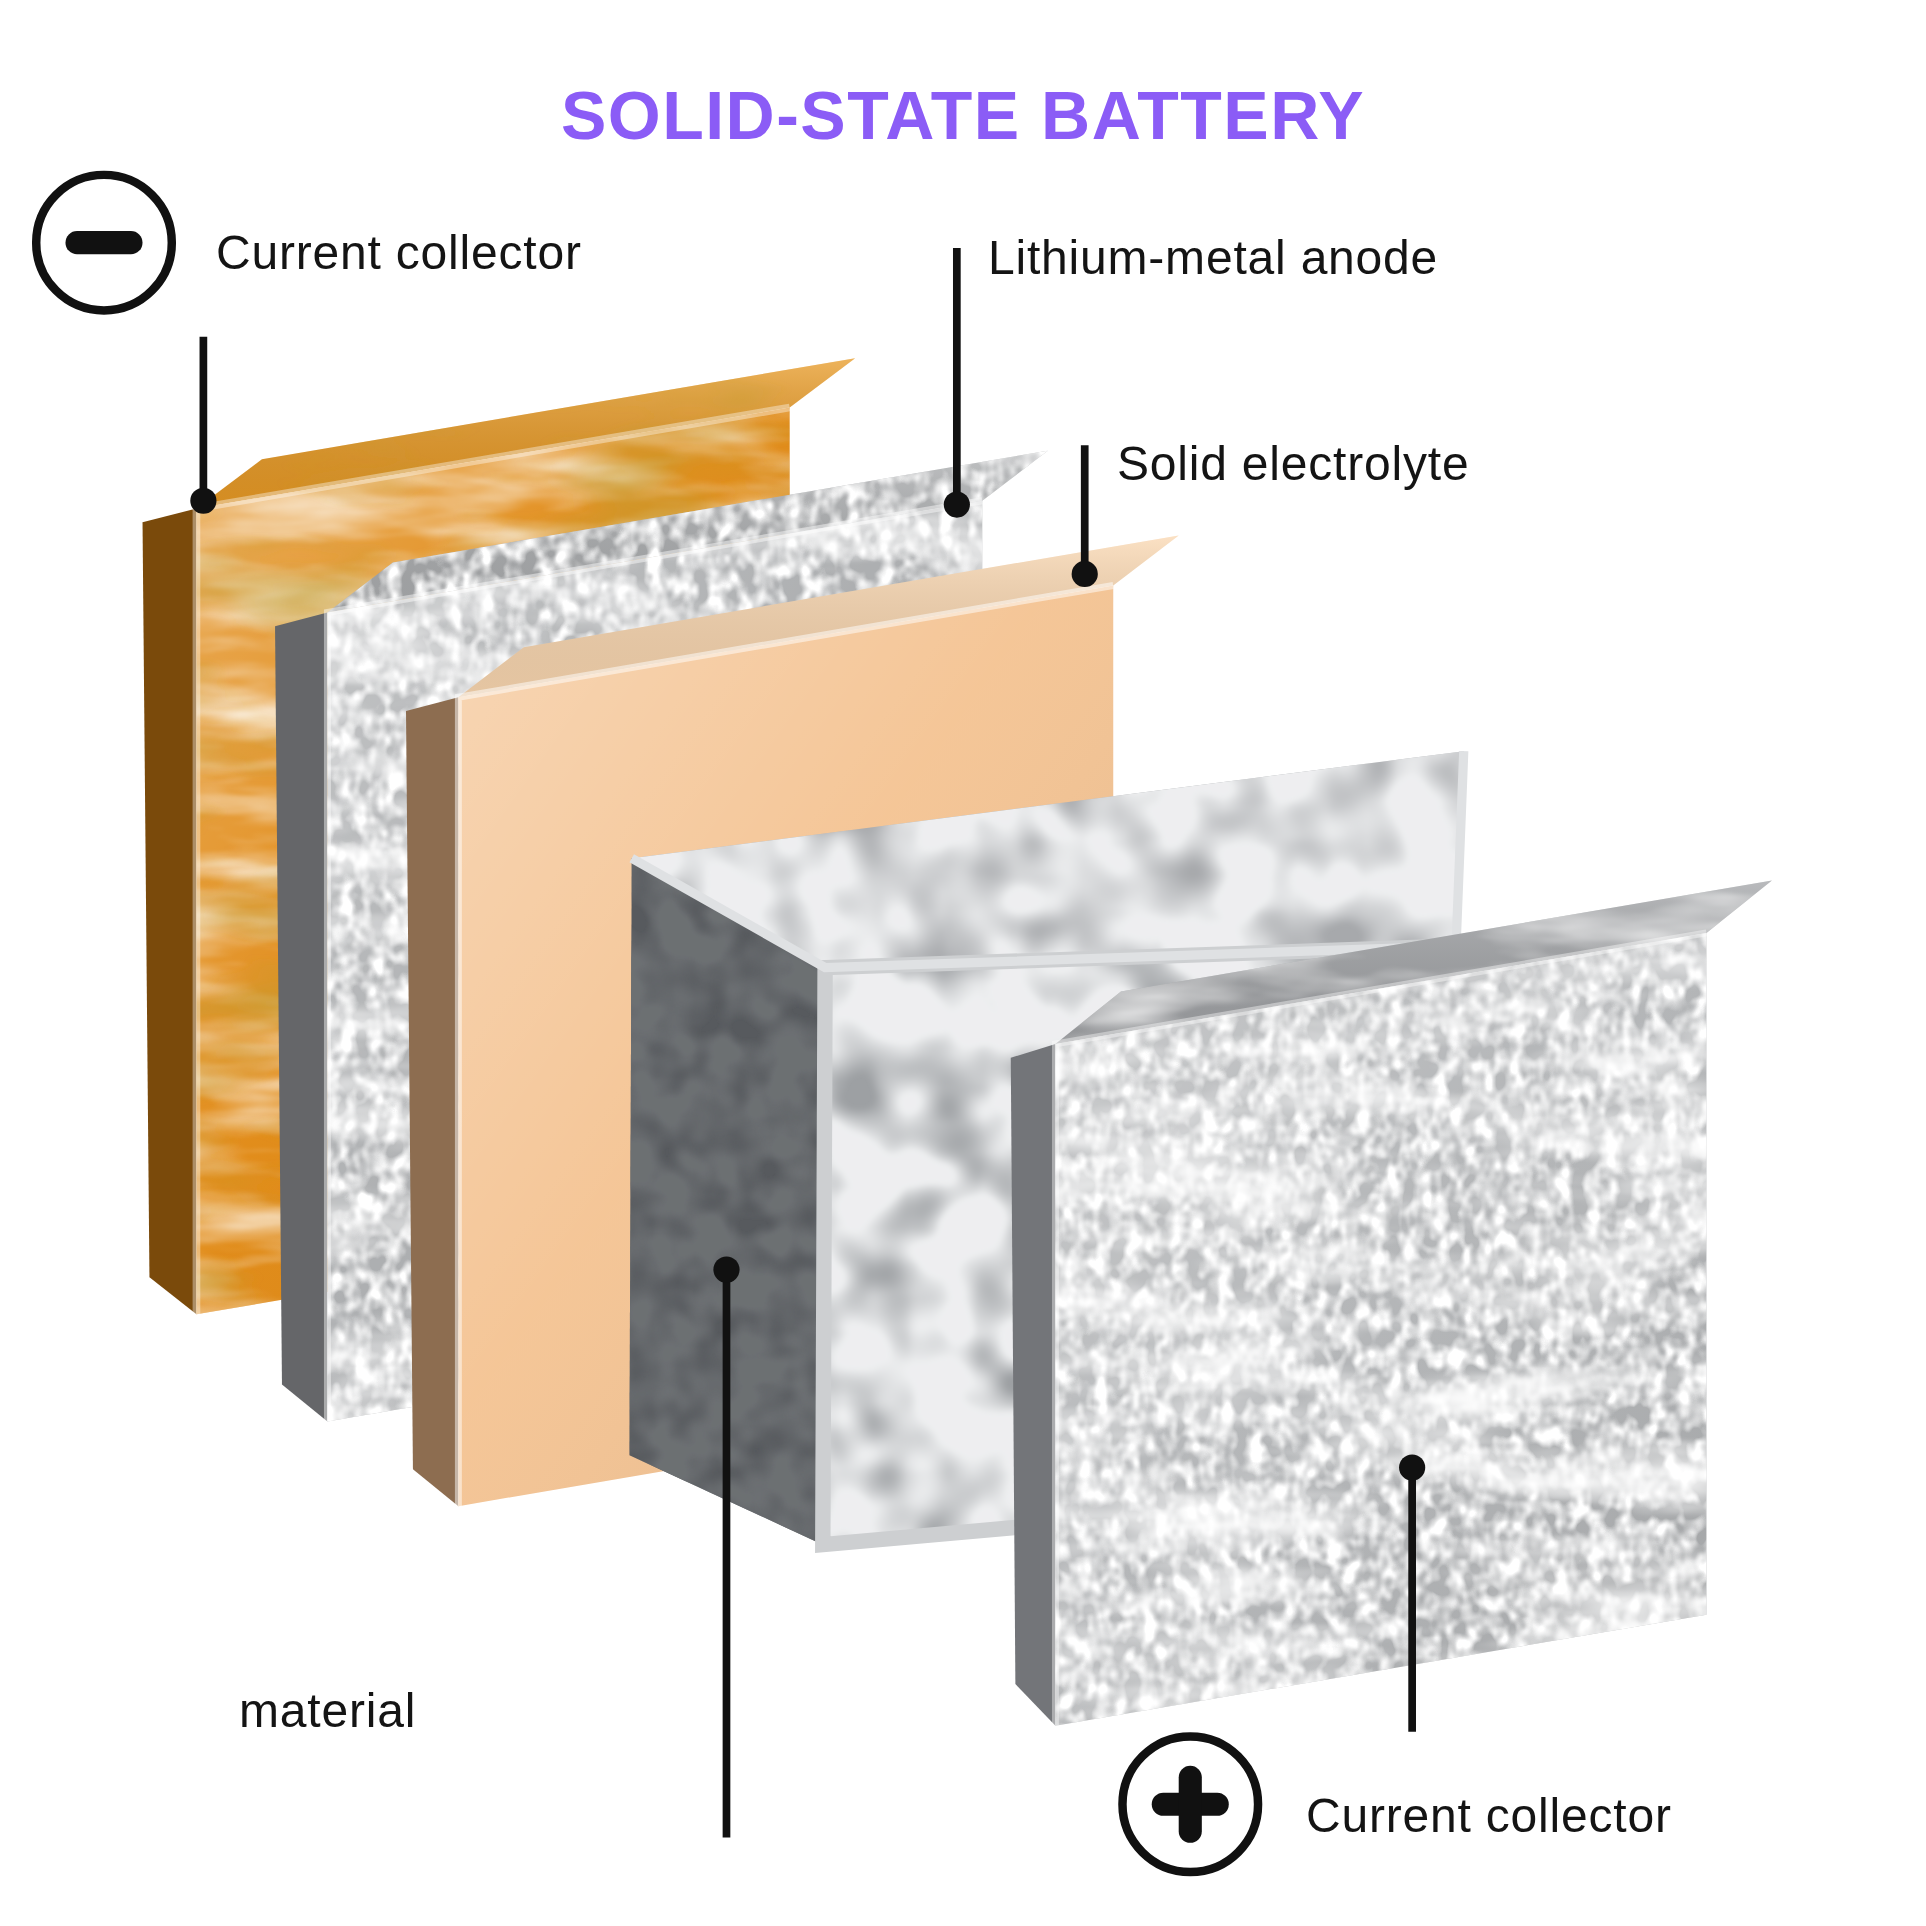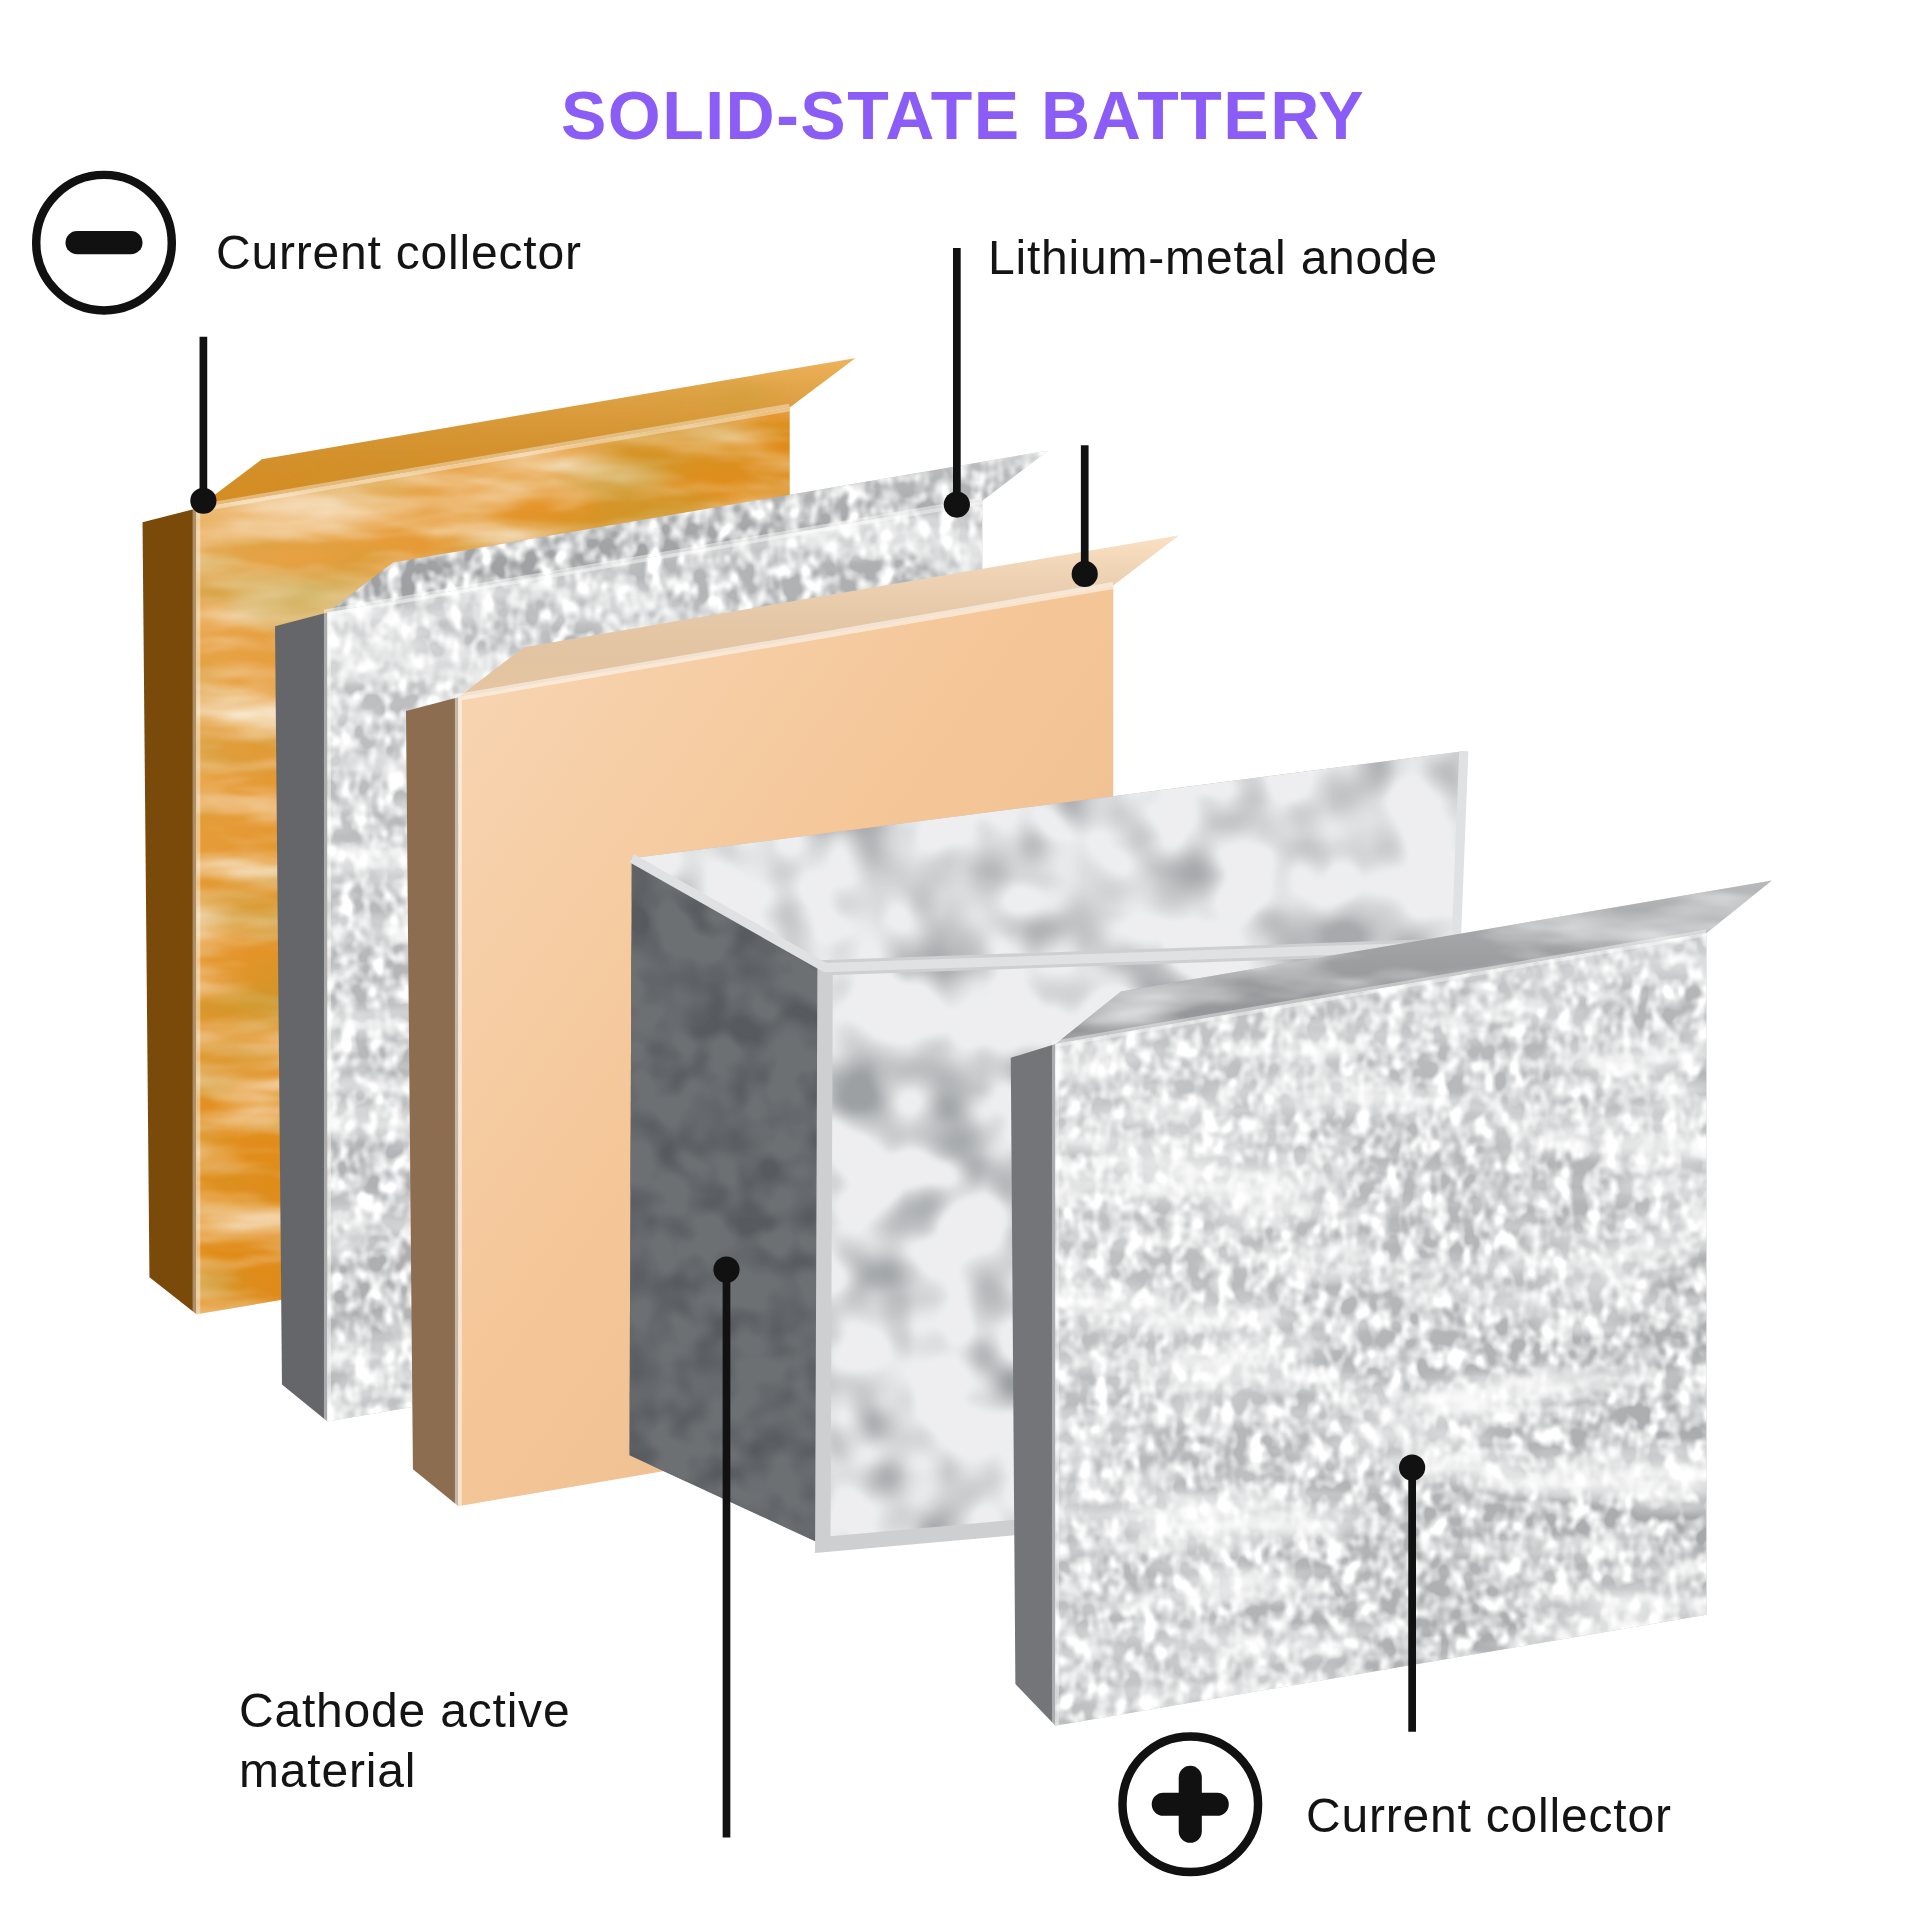--- a/index.html
+++ b/index.html
@@ -150,22 +150,22 @@
     <rect x="1530" y="2292" width="30" height="100" rx="15" fill="#111111"></rect>
   </g>
 </svg>
 
   <div id="title">SOLID-STATE BATTERY</div>
 
   <div class="label" style="left:216px;top:229px;">Current collector</div>
 
   <div class="label" style="left:988px;top:234px;">Lithium-metal anode</div>
 
+  <div class="label" style="left:1117px;top:440px;">Solid electrolyte</div>
 
   <div class="label two-line" style="left:239px;top:1681px;">
-    <div>Cathode active</div>
     <div>material</div>
   </div>
 
   <div class="label" style="left:1306px;top:1792px;">Current collector</div>
 
 </div>
 
 
 </body></html>

